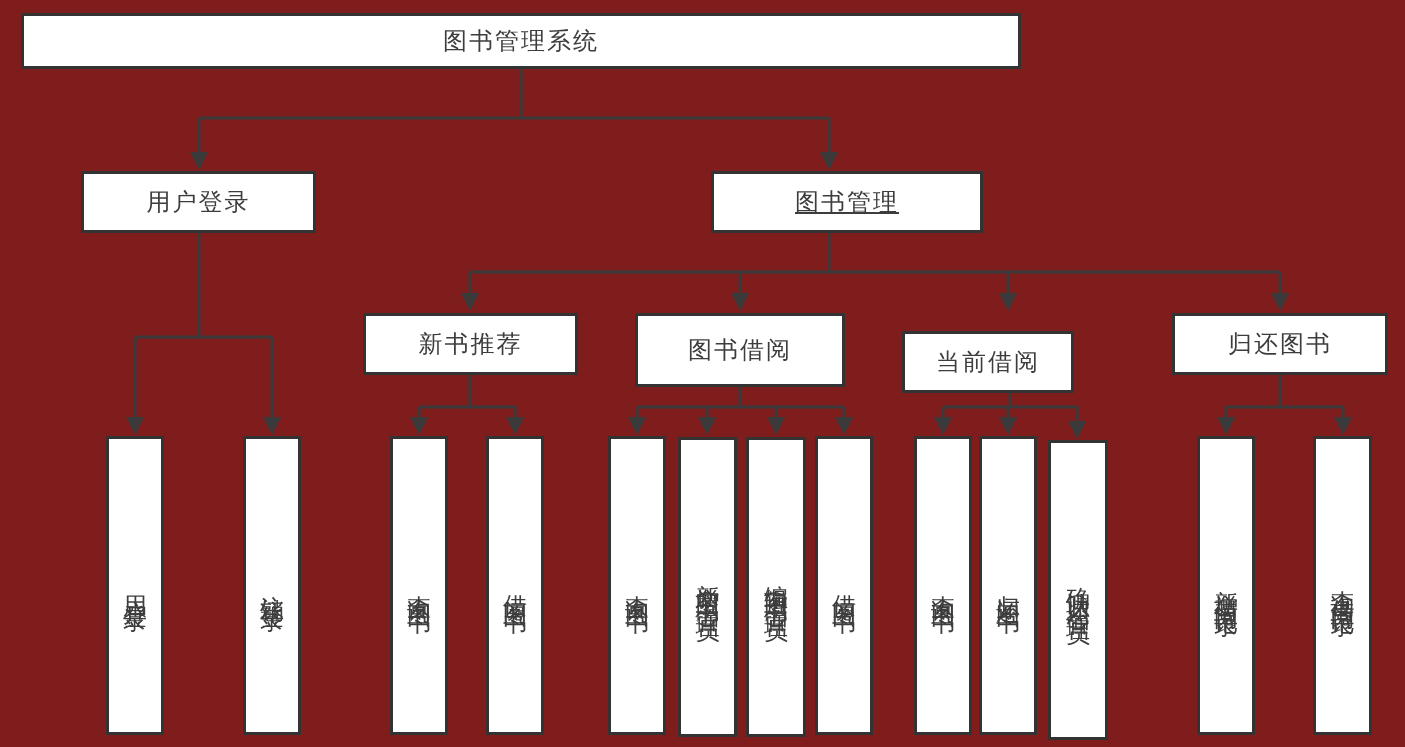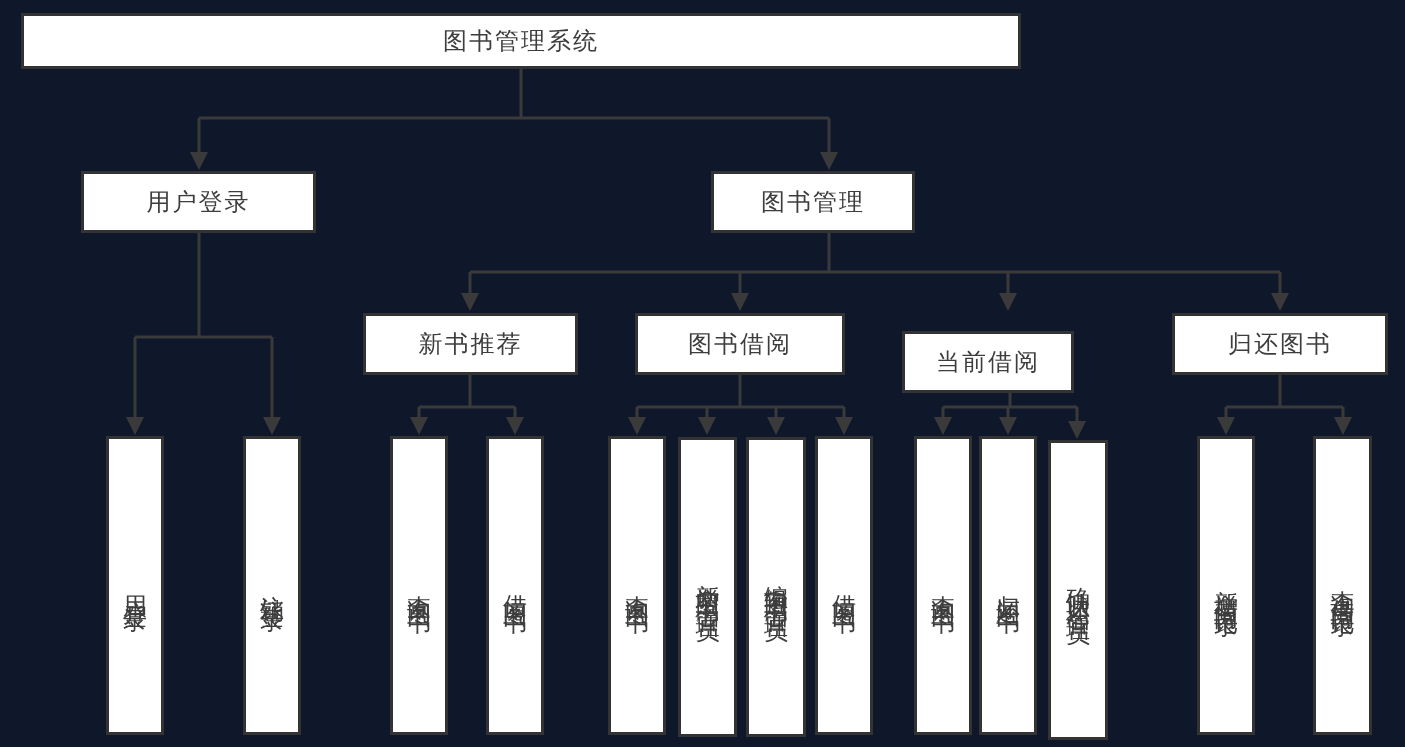--- a/index.html
+++ b/index.html
@@ -1,20 +1,20 @@
 <!DOCTYPE html>
 <html><head>
 <meta charset="utf-8">
 <style>
   html, body { margin: 0; padding: 0; background: #ffffff; }
   .canvas {
     position: relative;
     width: 1405px;
     height: 747px;
-    background: #0f172a;
+    background: #7f1d1d;
     overflow: hidden;
     font-family: "Liberation Sans", "DejaVu Sans", sans-serif;
     text-align: center;
   }
   svg.connectors {
     position: absolute;
     left: 0; top: 0;
     width: 1405px; height: 747px;
   }
   .node {
@@ -94,28 +94,28 @@
     </g>
   </svg>
 
   <div class="node h-node" style="left:21px; top:13px; width:1000px; height:56px;">
     <span class="label">图书管理系统</span>
   </div>
 
   <div class="node h-node" style="left:81px; top:171px; width:235px; height:62px;">
     <span class="label">用户登录</span>
   </div>
-  <div class="node h-node" style="left:711px; top:171px; width:204px; height:62px;">
+  <div class="node h-node" style="left:711px; top:171px; width:272px; height:62px;text-decoration:underline;">
     <span class="label">图书管理</span>
   </div>
 
   <div class="node h-node" style="left:363px; top:313px; width:215px; height:62px;">
     <span class="label">新书推荐</span>
   </div>
-  <div class="node h-node" style="left:635px; top:313px; width:210px; height:62px;">
+  <div class="node h-node" style="left:635px; top:313px; width:210px; height:74px;">
     <span class="label">图书借阅</span>
   </div>
   <div class="node h-node" style="left:902px; top:313px; width:172px; height:62px;margin-top:18px;">
     <span class="label">当前借阅</span>
   </div>
   <div class="node h-node" style="left:1172px; top:313px; width:216px; height:62px;">
     <span class="label">归还图书</span>
   </div>
 
   <div class="node v-node" style="left:106px; top:436px; width:58px; height:299px;">

